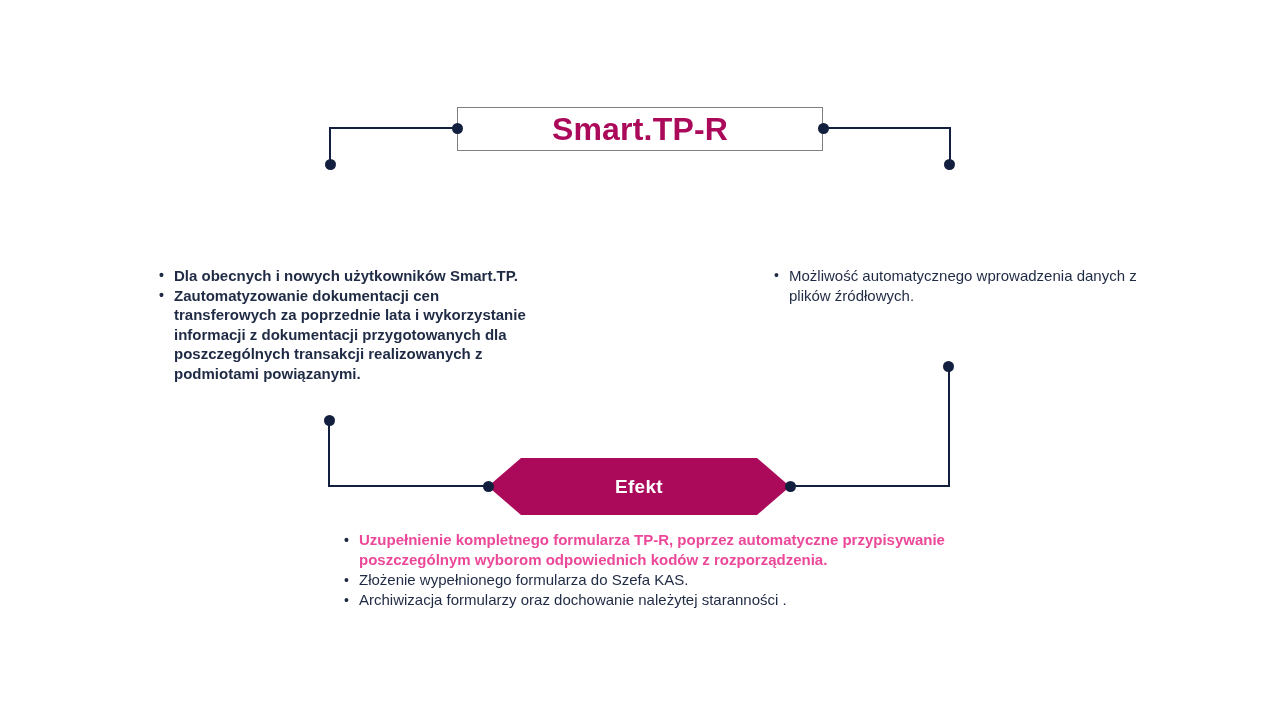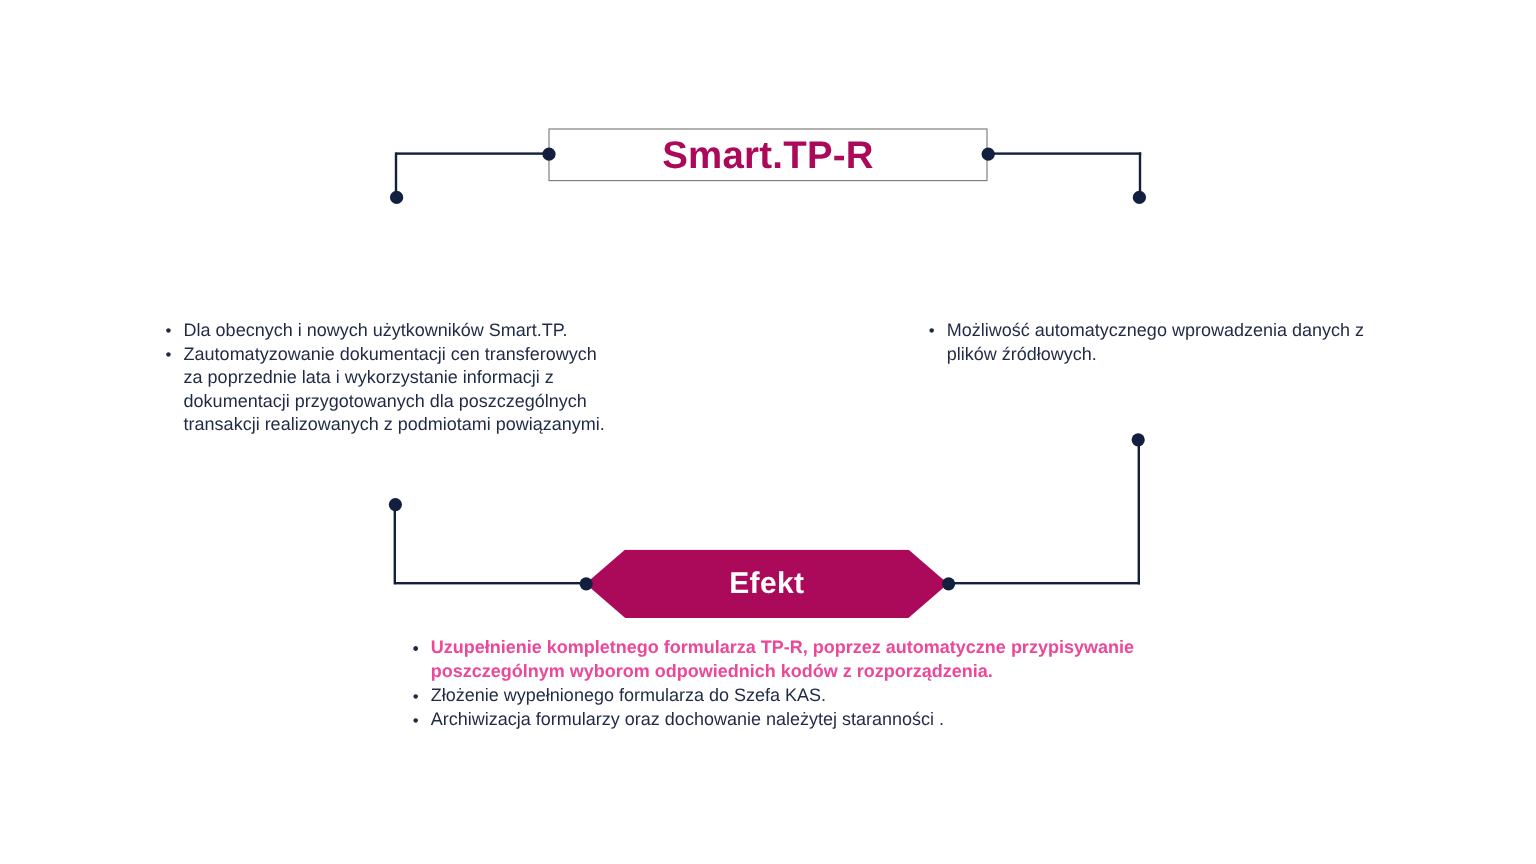--- a/index.html
+++ b/index.html
@@ -71,39 +71,39 @@
     line-height: 19.5px;
     color: #1F2A44;
   }
   ul.bullets li::before {
     content: "\2022";
     position: absolute;
     left: 2px; top: 0;
     font-size: 14px;
     color: #1F2A44;
   }
-  ul.bullets-left  { left: 136px; top: 266px; width: 372px; }
+  ul.bullets-left  { left: 157px; top: 266px; width: 372px; font-weight: bold; }
   ul.bullets-right { left: 772px; top: 266px; width: 372px; }
   ul.bullets-bottom { left: 342px; top: 530px; width: 628px; }
   ul.bullets-bottom li { line-height: 20px; }
   ul.bullets-bottom li.bold { font-weight: bold; color: #ec4899; }
 
   
   .effect-shape {
     position: absolute;
     left: 488px; top: 458px;
     width: 302px; height: 57px;
     background: #AB0A5A;
     clip-path: polygon(0 50%, 33px 0, calc(100% - 33px) 0, 100% 50%, calc(100% - 33px) 100%, 33px 100%);
     display: flex; align-items: center; justify-content: center;
     z-index: 4;
   }
   .effect-shape .effect-text {
     color: #ffffff;
-    font-size: 25px;
+    font-size: 19px;
     font-weight: bold;
     letter-spacing: 0.3px;
   }
 </style>
 </head>
 <body>
 
 <div class="canvas">
 
   <div class="line" style="left:330px; top:127px; width:128px; height:2px;"></div>

